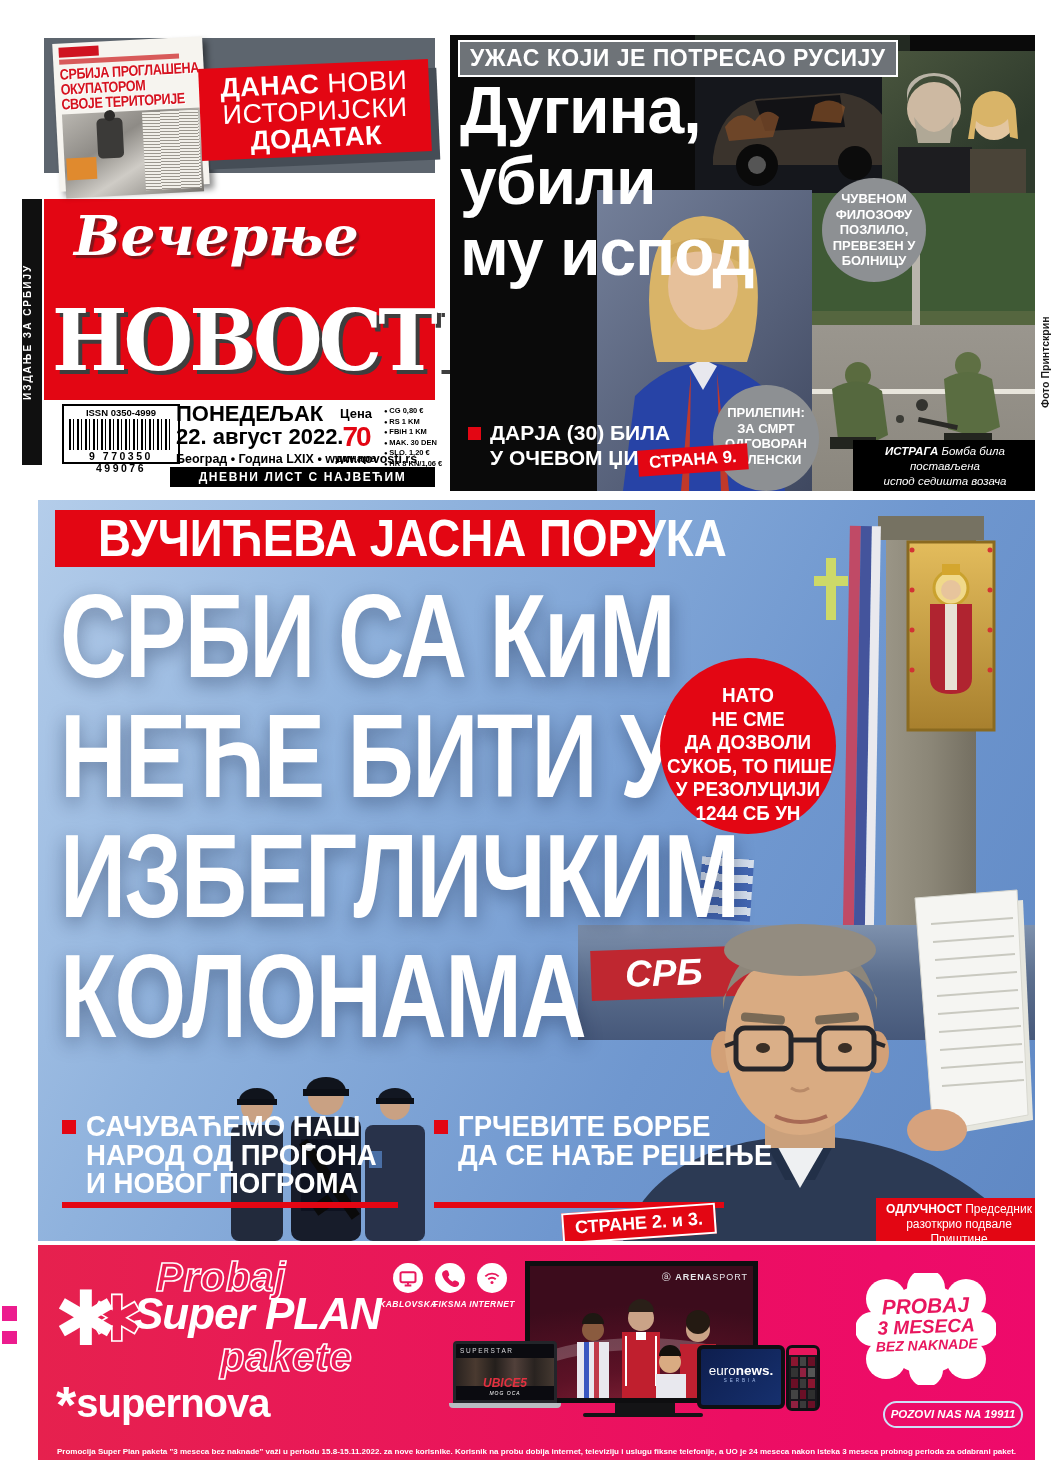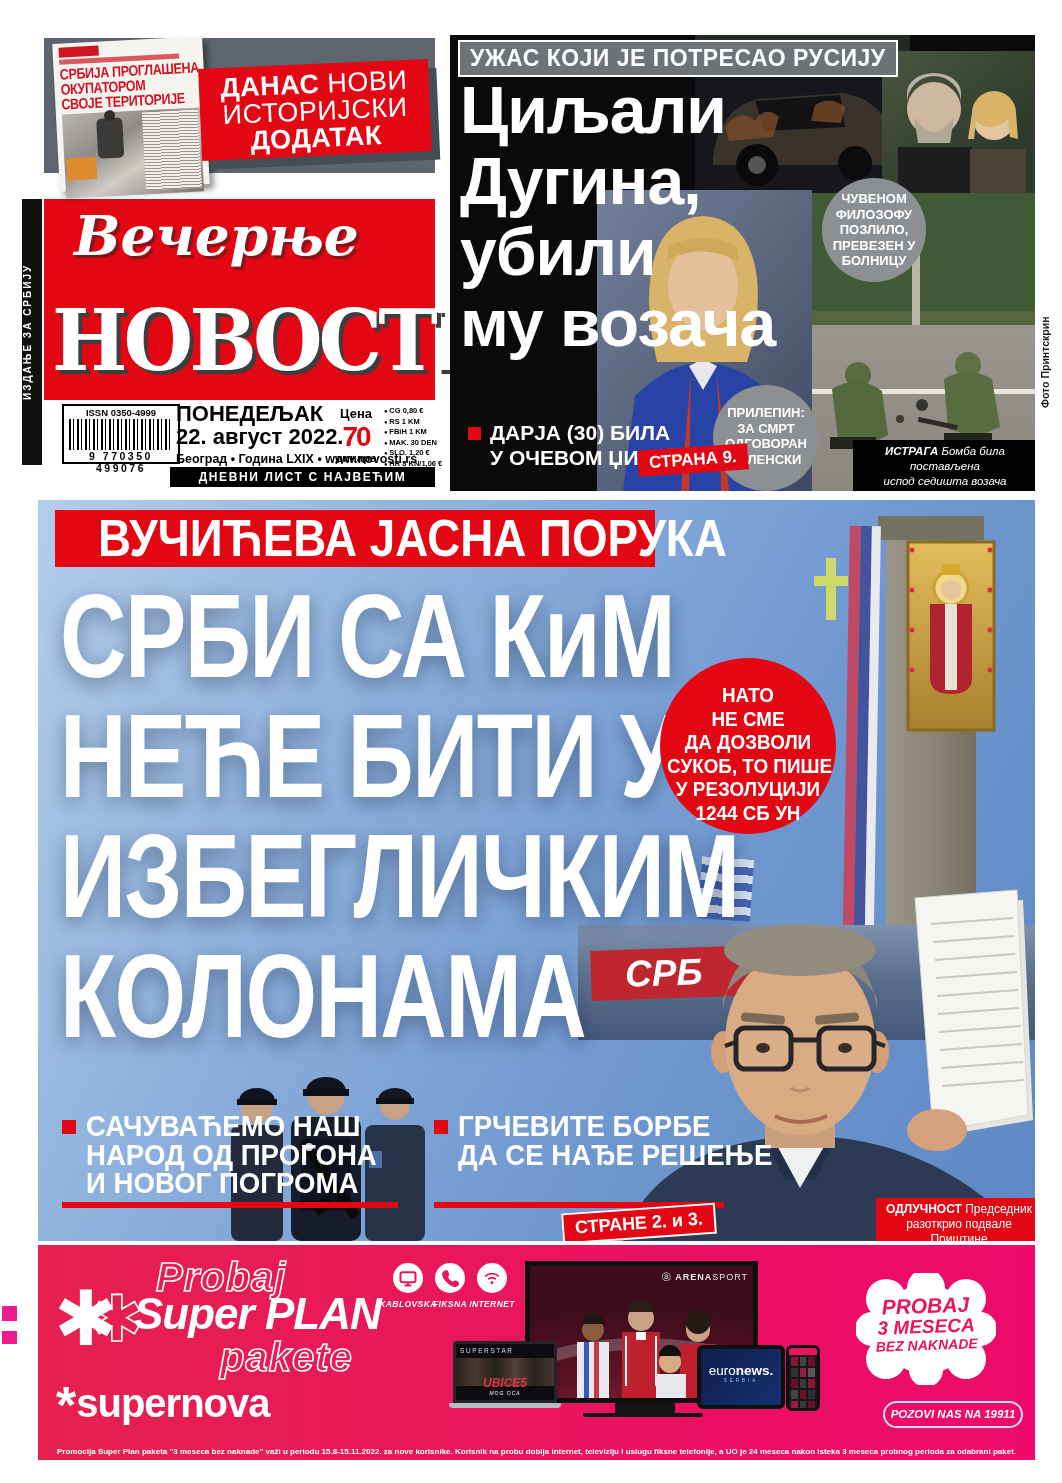--- a/index.html
+++ b/index.html
@@ -263,24 +263,23 @@
         <path d="M70,70 Q106,52 142,72 L140,56 Q106,40 72,56 Z" fill="#cfa85c"></path>
         <path d="M26,301 L38,206 Q70,174 106,172 Q144,174 176,206 L188,301 Z" fill="#2743a6"></path>
         <path d="M92,176 L106,200 L120,176 L112,172 L100,172 Z" fill="#e8e8ee"></path>
         <path d="M94,182 l-10,119 l8,0 Z" fill="#c0392b"></path>
           <path d="M120,182 l12,119 l-8,0 Z" fill="#c0392b"></path>
       </svg>
     </div>
 
     <div class="ts-kicker">УЖАС КОЈИ ЈЕ ПОТРЕСАО РУСИЈУ</div>
     <div class="ts-h">
-      <div>Циљали</div>
       <div>Дугина,</div>
       <div>убили</div>
-      <div>му возача</div>
+      <div>му испод</div>
     </div>
     <div class="gcircle" style="left:372px;top:143px;width:104px;height:104px;padding-top:13px;">
       <div>ЧУВЕНОМ</div>
       <div>ФИЛОЗОФУ</div>
       <div>ПОЗЛИЛО,</div>
       <div>ПРЕВЕЗЕН У</div>
       <div>БОЛНИЦУ</div>
     </div>
     <div class="gcircle" style="left:263px;top:350px;width:106px;height:106px;padding-top:20px;">
       <div>ПРИЛЕПИН:</div>

